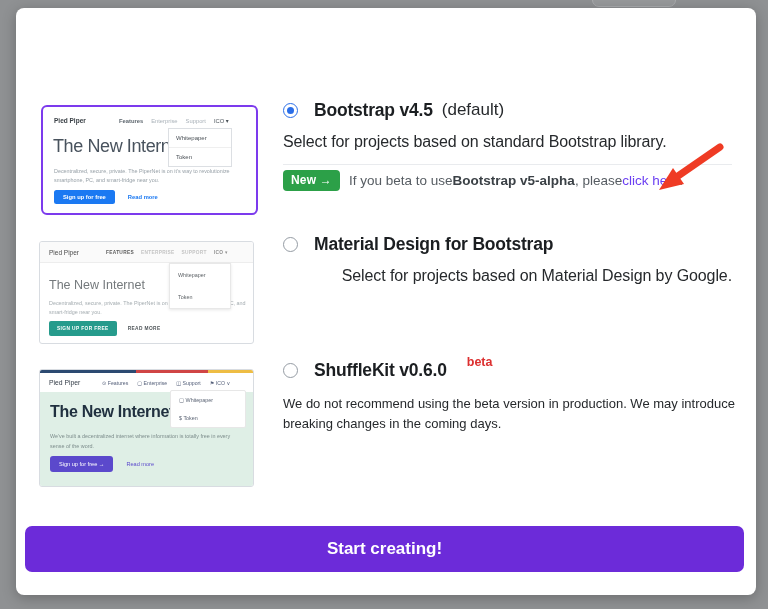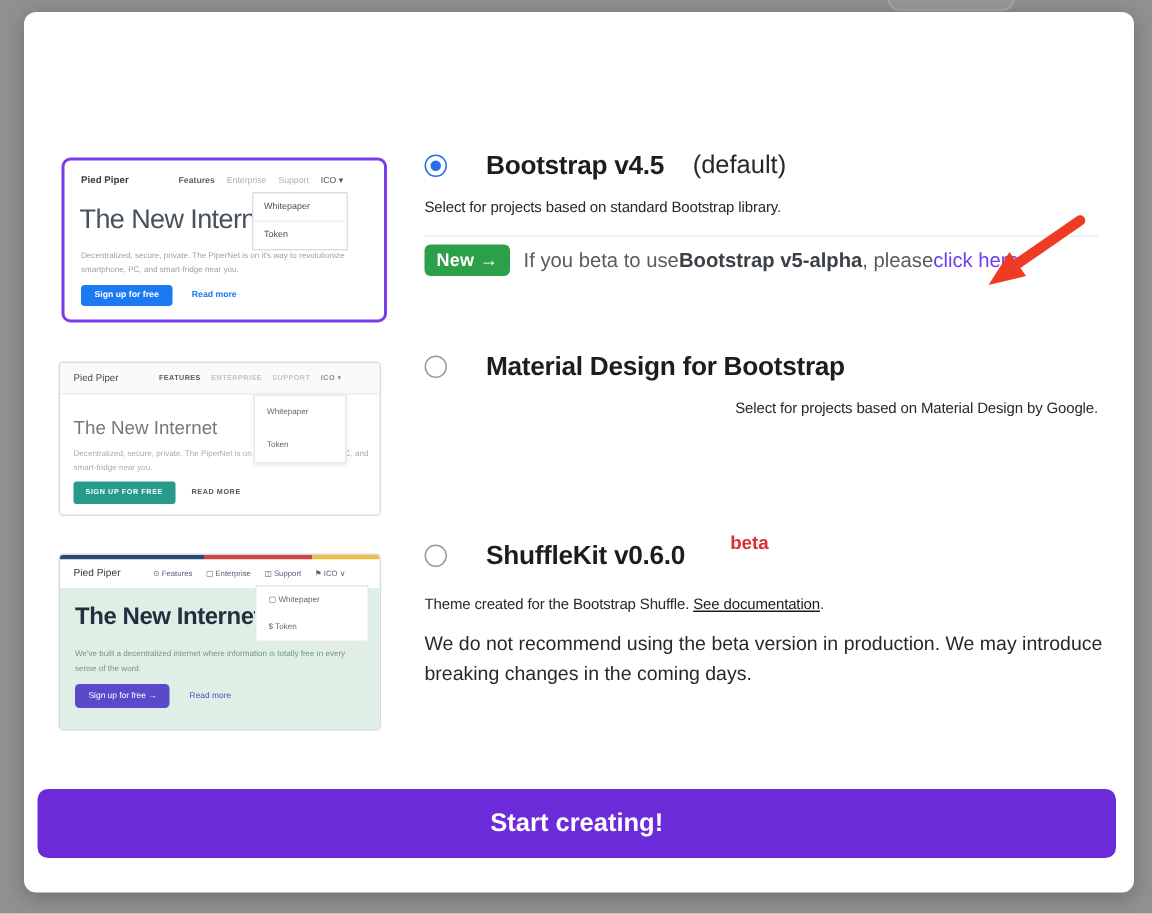--- a/index.html
+++ b/index.html
@@ -26,24 +26,24 @@
 
   
   .thumb{ position:absolute; background:#fff; overflow:hidden; }
   .thumb-1{ left:25px; top:97px;  width:217px; height:110px; border:2px solid #7c3aed; border-radius:6px; }
   .thumb-2{ left:23px; top:233px; width:215px; height:103px; border:1px solid #d8dce1; border-radius:3px; }
   .thumb-3{ left:23px; top:361px; width:215px; height:118px; border:1px solid #d8dce1; border-radius:3px; }
 
   .textcol{ position:absolute; left:267px; width:449px; }
   .textcol-1{ top:88px; } .textcol-2{ top:222px; } .textcol-3{ top:348px; }
 
-  .title-row{ display:flex; align-items:center; gap:26px; height:28px; }
+  .title-row{ display:flex; align-items:center; gap:16px; height:28px; }
   .opt-title{ font-size:17.5px; font-weight:700; color:#1b1e21; letter-spacing:-.2px; }
   .opt-suffix{ font-size:17px; font-weight:400; color:#26292c; margin-left:2px; }
-  .opt-desc{ font-size:10px; color:#26292c; margin-top:9px; letter-spacing:-.1px; }
+  .opt-desc{ font-size:16px; color:#26292c; margin-top:9px; letter-spacing:-.1px; }
   .opt-desc-small{ font-size:13px; line-height:1.55; color:#26292c; margin-top:10px; width:460px; }
   .beta-sup{ font-size:12.5px; color:#dc2f2f; font-weight:600; position:relative; top:-8px; margin-left:4px; }
   .doc-link{ color:#1b1e21; text-decoration:underline; cursor:pointer; }
 
   .radio{ width:15px; height:15px; min-width:15px; border-radius:50%;
     border:1px solid #959ca4; background:#fff; display:flex; align-items:center; justify-content:center; cursor:pointer; }
   .radio.checked{ border:1.5px solid #2a6ee8; }
   .radio .dot{ width:7px; height:7px; border-radius:50%; background:transparent; }
   .radio.checked .dot{ background:#2a6ee8; }
 
@@ -218,21 +218,18 @@
   </div>
 
   <div class="textcol textcol-3" style="position:absolute;">
     <div class="title-row">
       <span class="radio">
           <span class="dot"></span>
         </span>
       <span class="opt-title">ShuffleKit v0.6.0</span>
       <span class="beta-sup">beta</span>
     </div>
-    <div class="opt-desc" style="margin-top:14px;">
-      <span>Theme created for the Bootstrap Shuffle. </span><a class="doc-link">See documentation</a><span>.</span>
-    </div>
     <div class="opt-desc-small">We do not recommend using the beta version in production. We may introduce breaking changes in the coming days.</div>
   </div>
 
   <button class="cta-button">Start creating!</button>
 
 </div>
 
 </body></html>

